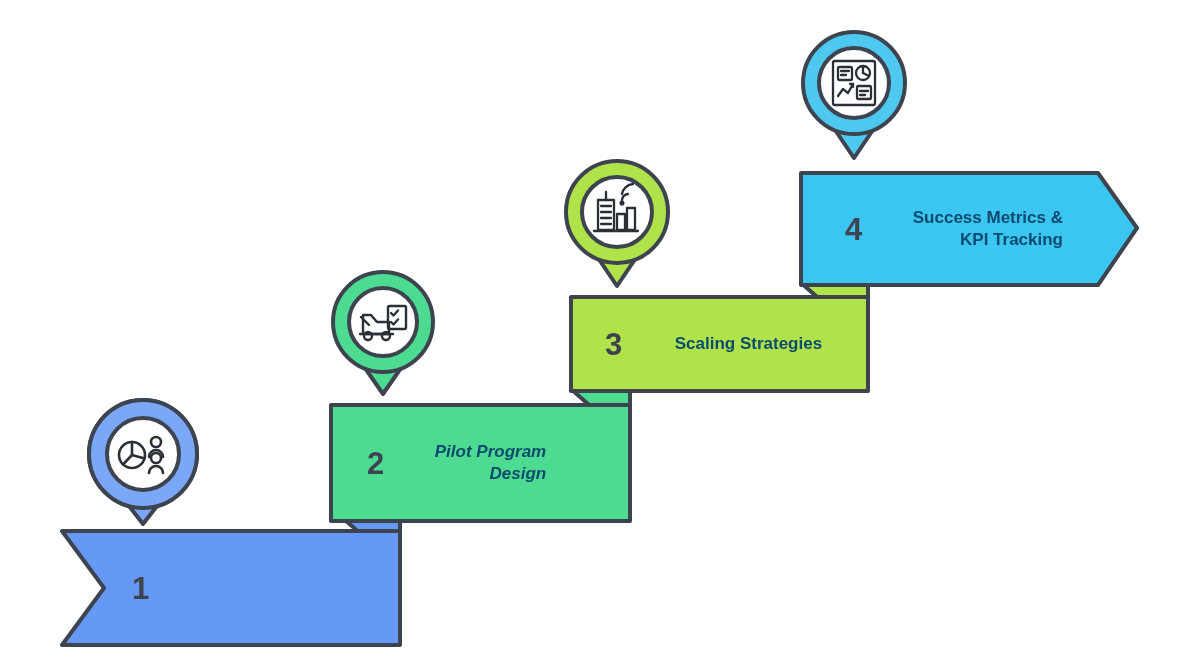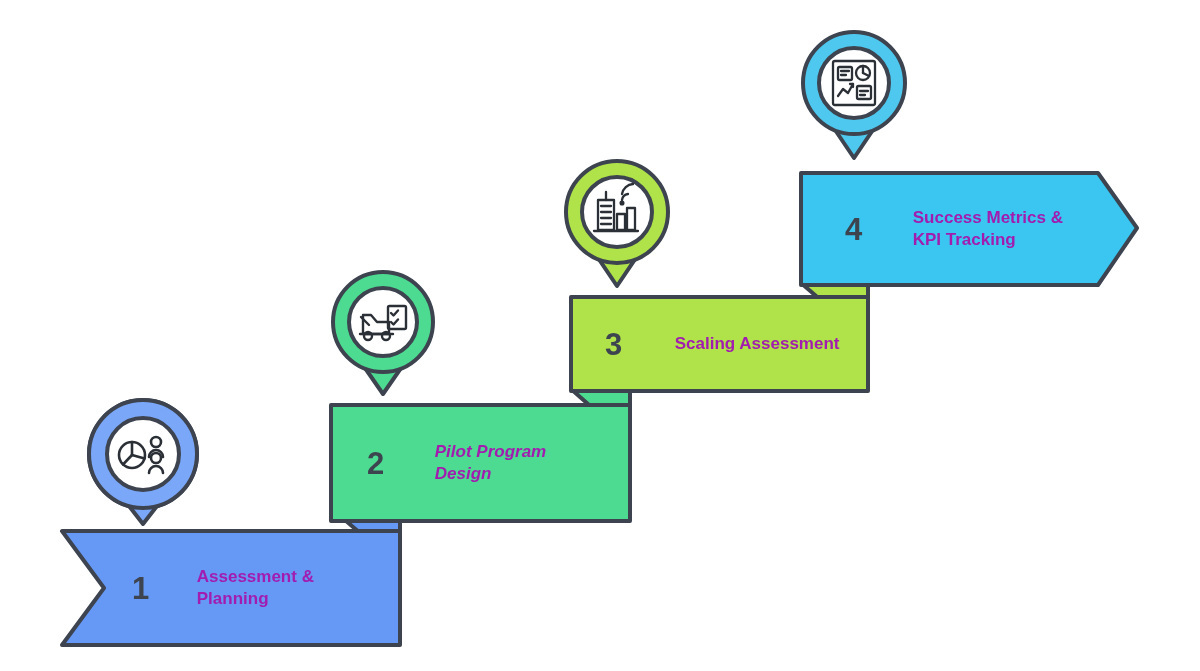--- a/index.html
+++ b/index.html
@@ -39,23 +39,24 @@
   .step-num {
     font-size: 31px;
     font-weight: bold;
     color: #3d4450;
     line-height: 1;
     letter-spacing: 0.5px;
   }
   .step-title {
     font-size: 17px;
     font-weight: bold;
-    color: #a21caf;
+    color: #0c4a6e;
     line-height: 1.32;
     white-space: pre-line;
+    text-align: right;
   }
   .pin {
     position: absolute;
   }
   .pin svg { display: block; overflow: visible; }
 </style>
 </head>
 <body>
 
 <div id="stage">
@@ -85,43 +86,41 @@
 KPI Tracking</div>
     </div>
   </div>
 
   <div class="step-layer">
     <svg class="banner-svg" width="1200" height="671">
       <polygon points="571,297 868,297 868,391 571,391" fill="#b0e34a" stroke="#3d4450" stroke-width="4" stroke-linejoin="round"></polygon>
     </svg>
     <div class="banner-label" style="left:571px; top:297px; width:297px; height:94px;">
       <div class="step-num" style="margin-left:34px;">3</div>
-      <div class="step-title" style="margin-left:52px;">Scaling Assessment</div>
+      <div class="step-title" style="margin-left:52px;">Scaling Strategies</div>
     </div>
   </div>
 
   <div class="step-layer">
     <svg class="banner-svg" width="1200" height="671">
       <polygon points="331,405 630,405 630,521 331,521" fill="#4ddb92" stroke="#3d4450" stroke-width="4" stroke-linejoin="round"></polygon>
     </svg>
     <div class="banner-label" style="left:331px; top:405px; width:299px; height:116px;">
       <div class="step-num" style="margin-left:36px;">2</div>
       <div class="step-title" style="margin-left:50px;font-style:italic;">Pilot Program
 Design</div>
     </div>
   </div>
 
   <div class="step-layer">
     <svg class="banner-svg" width="1200" height="671">
       <polygon points="62,531 400,531 400,645 62,645 104,588" fill="#6699f5" stroke="#3d4450" stroke-width="4" stroke-linejoin="round"></polygon>
     </svg>
     <div class="banner-label" style="left:62px; top:531px; width:338px; height:114px;">
       <div class="step-num" style="margin-left:70px;">1</div>
-      <div class="step-title" style="margin-left:47px;">Assessment &amp;
-Planning</div>
     </div>
   </div>
 
   <div class="pin-layer">
 
     <div class="pin" style="left:80px; top:396px;">
       <svg width="126" height="132" viewBox="0 0 126 132">
         <path d="M63 4 A54 54 0 1 1 62.99 4 Z" fill="#7aa7f7" stroke="#3d4450" stroke-width="4"></path>
         <path d="M35 92 L63 128 L91 92 Z" fill="#7aa7f7" stroke="#3d4450" stroke-width="4" stroke-linejoin="round"></path>
         <circle cx="63" cy="58" r="54" fill="#7aa7f7" stroke="#3d4450" stroke-width="4"></circle>

